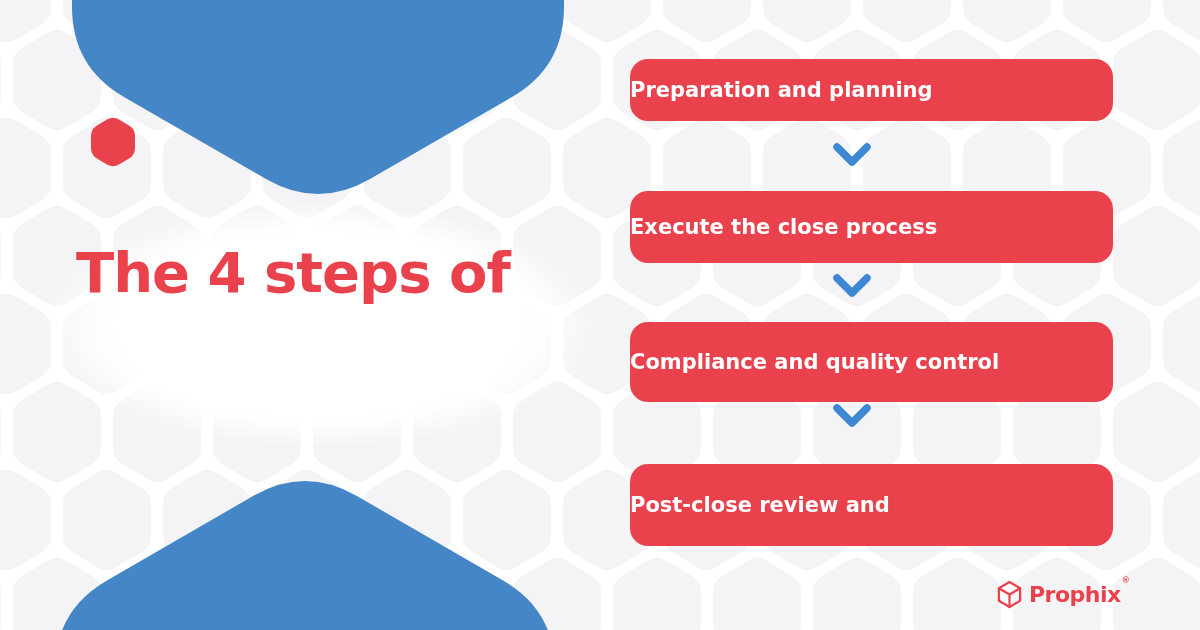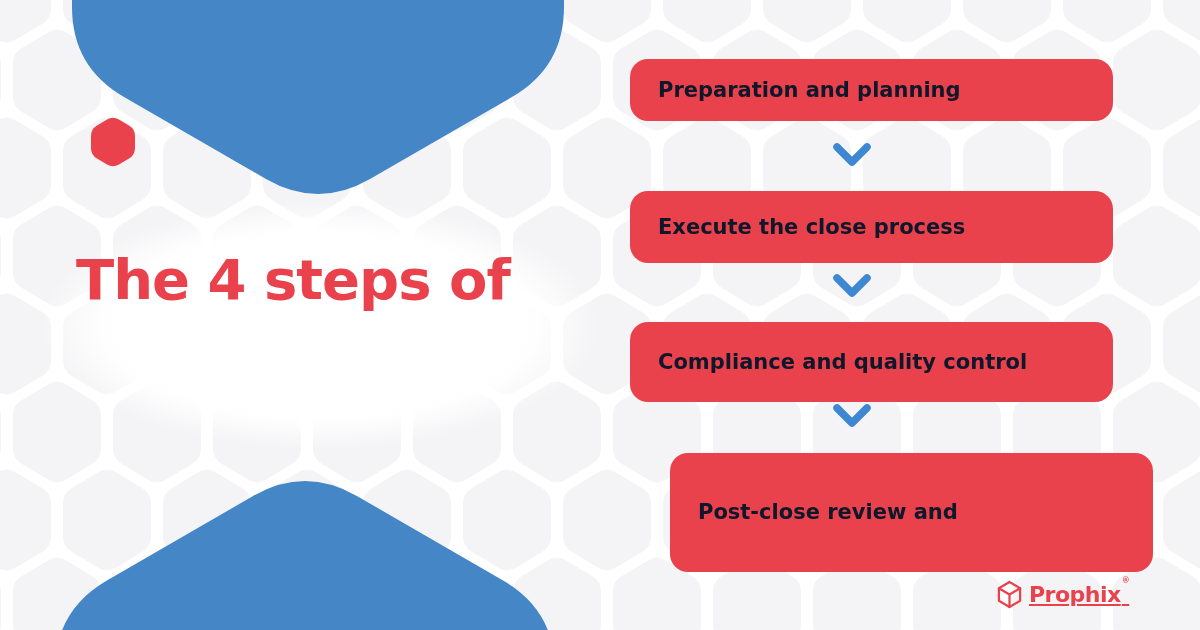--- a/index.html
+++ b/index.html
@@ -8,44 +8,44 @@
     font-family:"DejaVu Sans","Liberation Sans",sans-serif;
   }
   .layer{position:absolute;left:0;top:0;width:1200px;height:630px;}
   
   .glow{
     position:absolute;left:-30px;top:170px;width:700px;height:310px;
     background:radial-gradient(ellipse closest-side at 50% 50%,
       #ffffff 45%, rgba(255,255,255,0.95) 62%, rgba(255,255,255,0) 80%);
   }
   .title{
-    position:absolute;left:76px;top:246px;width:560px;
+    position:absolute;left:76px;top:239px;width:560px;
     color:#e9424c;font-weight:bold;font-size:56px;line-height:1.2;letter-spacing:-1px;
   }
   .title span{display:block;}
   .steps{position:absolute;left:630px;top:0;width:483px;height:630px;}
   .step{
     position:absolute;left:0;width:483px;background:#e9424c;border-radius:18px;
     display:flex;flex-direction:column;justify-content:center;align-items:flex-start;
-    padding-left:28px;box-sizing:border-box;
-    color:#0f172a;font-weight:bold;font-size:21px;line-height:1.35;
+    box-sizing:border-box;
+    color:#ffffff;font-weight:bold;font-size:21px;line-height:1.35;
   }
   .s1{top:59px;height:62px;}
   .s2{top:191px;height:72px;}
   .s3{top:322px;height:80px;}
-  .s4{top:453px;height:119px;margin-left:40px;}
+  .s4{top:464px;height:82px;}
   .chev{position:absolute;left:203px;width:38px;height:25px;}
   .c1{top:143px;}
   .c2{top:274px;}
   .c3{top:404px;}
   .logo{
     position:absolute;left:996px;top:578px;height:32px;
     display:flex;align-items:center;gap:6px;color:#e9424c;
   }
-  .logo .brand{font-weight:bold;font-size:22px;letter-spacing:-0.5px;text-decoration:underline;}
+  .logo .brand{font-weight:bold;font-size:22px;letter-spacing:-0.5px;}
   .logo sup{font-size:8px;vertical-align:top;position:relative;top:-6px;margin-left:1px;}
 </style>
 </head>
 <body>
 
 <div class="canvas">
 
   <svg class="layer" viewBox="0 0 1200 630" aria-hidden="true">
     <g id="hexgrid">
         <path d="M-101.6,-55.8 Q-93,-61 -84.4,-55.8 L-57.6,-39.7 Q-49,-34.5 -49.0,-24.5 L-49.0,8.5 Q-49,18.5 -57.6,23.7 L-84.4,39.8 Q-93,45 -101.6,39.8 L-128.4,23.7 Q-137,18.5 -137.0,8.5 L-137.0,-24.5 Q-137,-34.5 -128.4,-39.7 Z" fill="#f4f4f6"></path>

